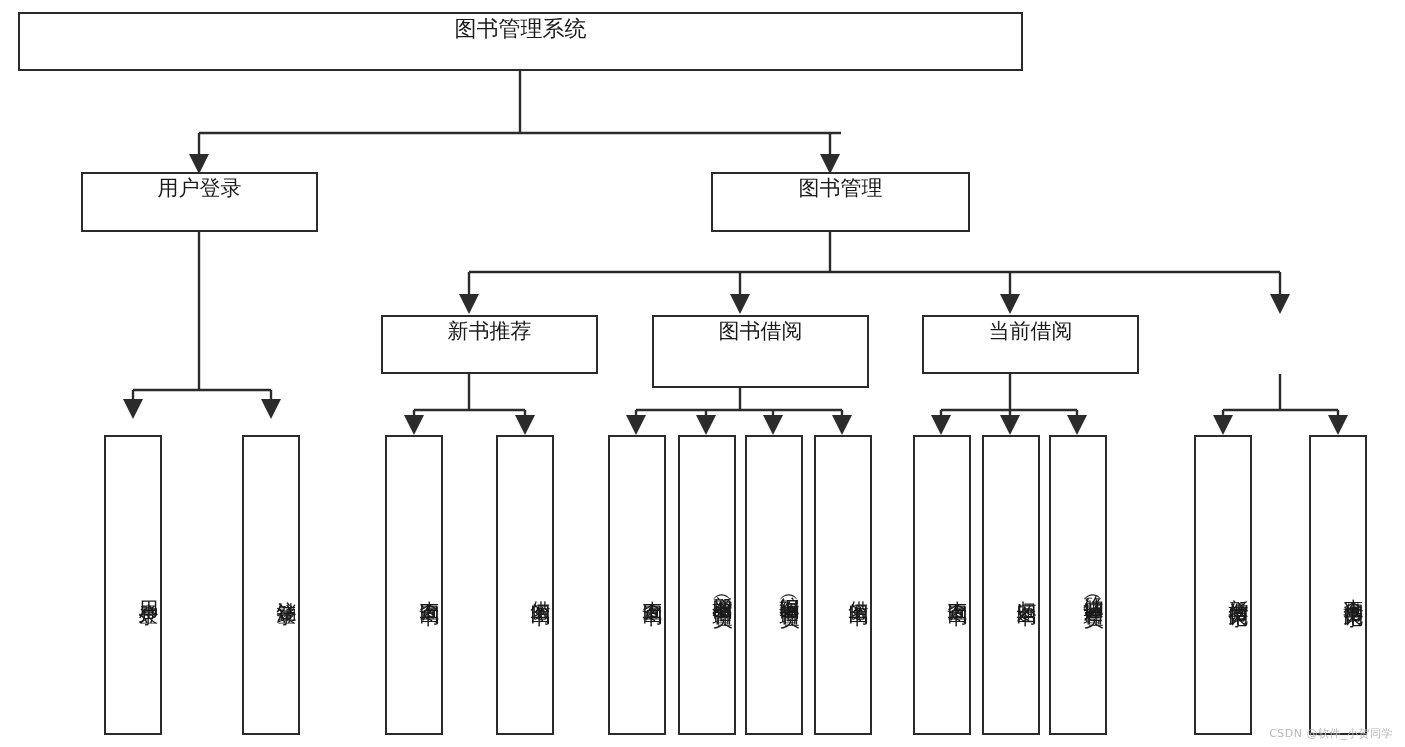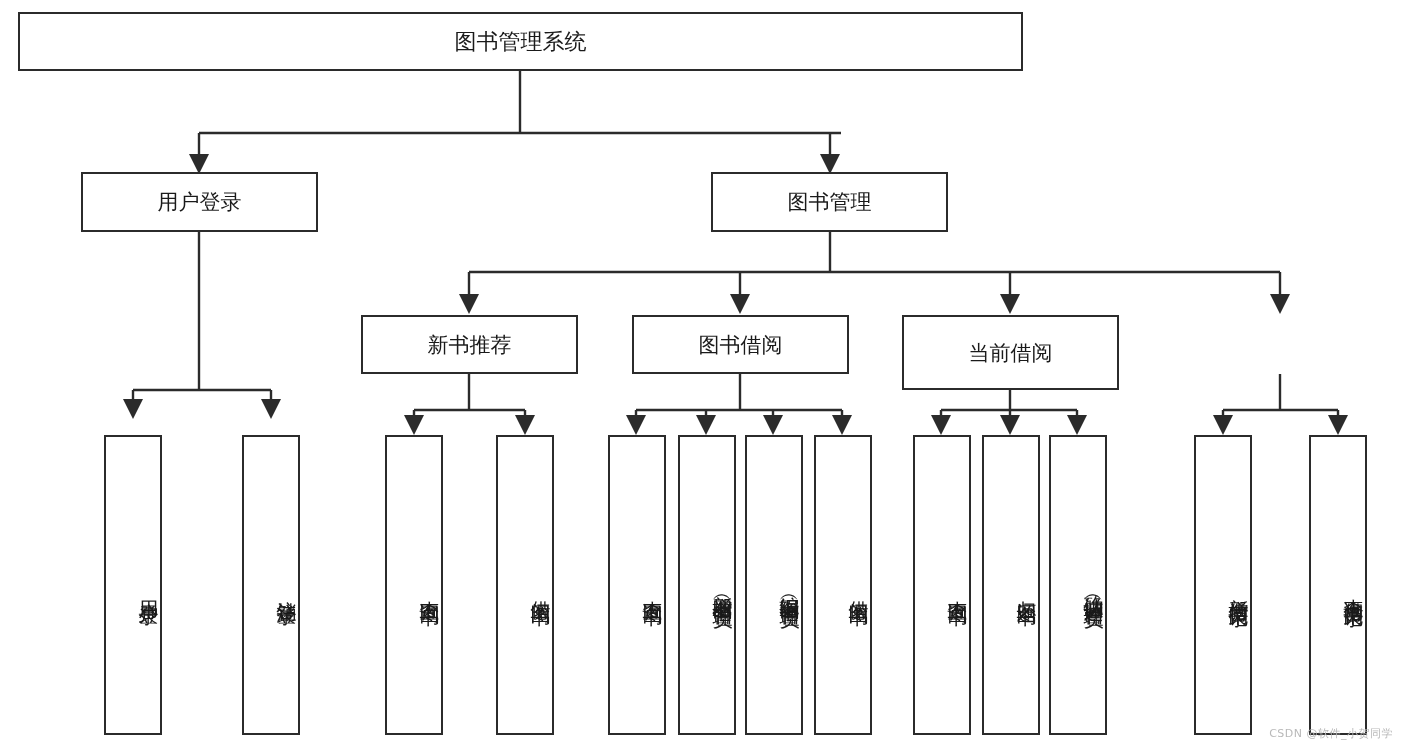--- a/index.html
+++ b/index.html
@@ -33,32 +33,32 @@
   #wires polygon {
     fill: #2b2b2b;
   }
   
   .node {
     position: absolute;
     box-sizing: border-box;
     background: #ffffff;
     border: 2.4px solid #2b2b2b;
     display: flex;
-    align-items: center;
     justify-content: center;
     color: #1a1a1a;
   }
   .node.root {
     font-size: 22px;
   }
   .node.lvl2 {
     font-size: 21px;
   }
   .node.lvl3 {
     font-size: 21px;
+    margin-left: 20px;
   }
   
   .node.leaf {
     writing-mode: vertical-rl;
     text-orientation: upright;
     align-items: flex-start;
     justify-content: center;
     font-size: 20px;
     line-height: 1.18;
     letter-spacing: 2px;
@@ -149,31 +149,31 @@
     <polygon points="1328,415 1348,415 1338,435"></polygon>
   </svg>
 
   <div class="node root" style="left:18px; top:12px; width:1005px; height:59px;">
     <span>图书管理系统</span>
   </div>
 
   <div class="node lvl2" style="left:81px; top:172px; width:237px; height:60px;">
     <span>用户登录</span>
   </div>
-  <div class="node lvl2" style="left:711px; top:172px; width:237px; height:60px;">
+  <div class="node lvl2" style="left:711px; top:172px; width:259px; height:60px;">
     <span>图书管理</span>
   </div>
 
   <div class="node lvl3" style="left:361px; top:315px; width:217px; height:59px;">
     <span>新书推荐</span>
   </div>
-  <div class="node lvl3" style="left:632px; top:315px; width:217px; height:59px;">
+  <div class="node lvl3" style="left:632px; top:315px; width:217px; height:73px;">
     <span>图书借阅</span>
   </div>
-  <div class="node lvl3" style="left:902px; top:315px; width:217px; height:75px;">
+  <div class="node lvl3" style="left:902px; top:315px; width:217px; height:59px;">
     <span>当前借阅</span>
   </div>
 
   <div class="node leaf" style="left:104px; top:435px; width:58px; height:300px;">
     <span class="leaf-label">用户登录</span>
   </div>
   <div class="node leaf" style="left:242px; top:435px; width:58px; height:300px;">
     <span class="leaf-label">注销登录</span>
   </div>
 

